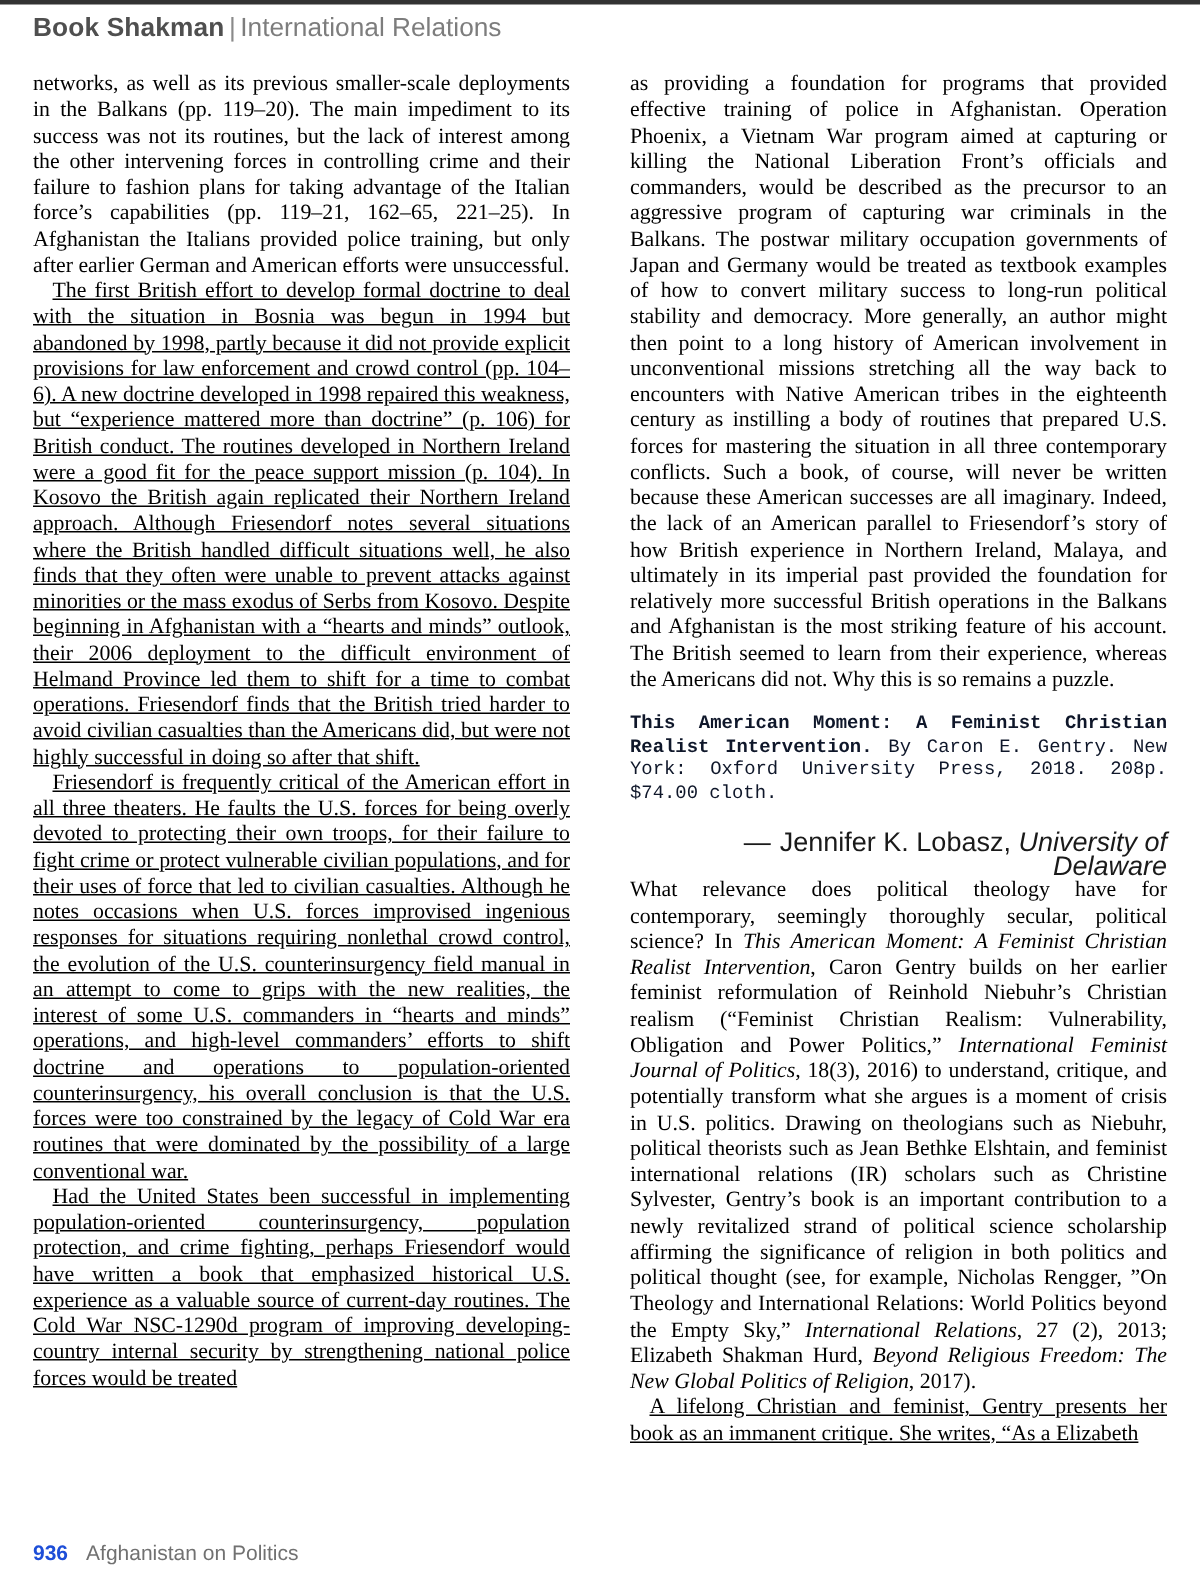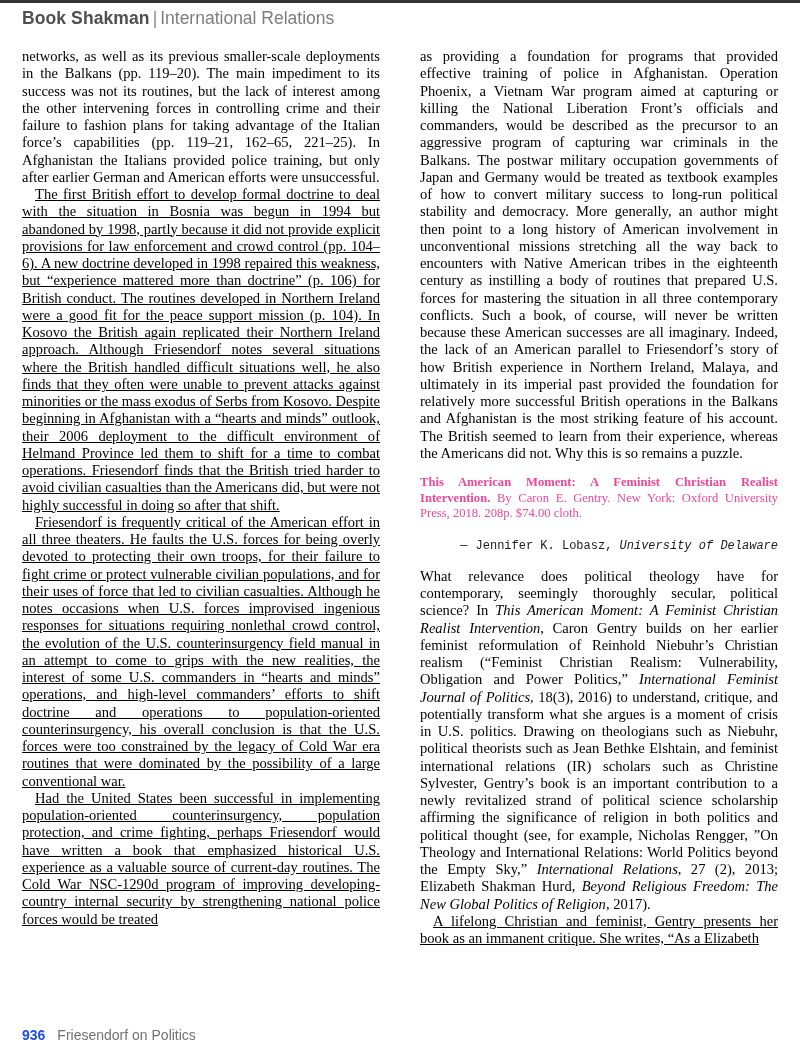--- a/index.html
+++ b/index.html
@@ -87,45 +87,44 @@
   p.body-par + p.body-par {
     margin-top: 0;
   }
   .body-par i, .body-par em {
     font-style: italic;
   }
 
   
   .review-head {
     margin-top: 13px;
-    font-family: Liberation Serif, serif;
+    font-family: Liberation Mono, monospace;
     font-size: 12.6px;
     line-height: 15.6px;
     text-align: justify;
-    color: #ec4899;
+    color: #0f172a;
   }
   .review-head .bk-title {
     font-weight: bold;
   }
   .review-head .bk-imprint {
     font-weight: normal;
   }
   .doi-line {
     margin-top: 1px;
     font-family: "Liberation Sans", sans-serif;
     font-size: 11.2px;
     line-height: 14px;
     color: #1a1a1a;
     text-align: left;
   }
   .reviewer-line {
     margin-top: 16px;
-    margin-bottom: 14px;
-    font-family: Liberation Mono, monospace;
-    font-size: 12px;
+    font-family: Liberation Sans, sans-serif;
+    font-size: 18px;
     line-height: 16px;
     text-align: right;
     color: #1a1a1a;
   }
   .reviewer-line .affil {
     font-style: italic;
   }
   .emdash {
     letter-spacing: 1px;
   }
@@ -186,16 +185,16 @@
 
       <div>
         <p class="body-par"><span>What relevance does political theology have for contemporary, seemingly thoroughly secular, political science? In </span><i>This American Moment: A Feminist Christian Realist Intervention</i><span>, Caron Gentry builds on her earlier feminist reformulation of Reinhold Niebuhr’s Christian realism (“Feminist Christian Realism: Vulnerability, Obligation and Power Politics,” </span><i>International Feminist Journal of Politics,</i><span> 18(3), 2016) to understand, critique, and potentially transform what she argues is a moment of crisis in U.S. politics. Drawing on theologians such as Niebuhr, political theorists such as Jean Bethke Elshtain, and feminist international relations (IR) scholars such as Christine Sylvester, Gentry’s book is an important contribution to a newly revitalized strand of political science scholarship affirming the significance of religion in both politics and political thought (see, for example, Nicholas Rengger, ”On Theology and International Relations: World Politics beyond the Empty Sky,” </span><i>International Relations</i><span>, 27 (2), 2013; Elizabeth Shakman Hurd, </span><i>Beyond Religious Freedom: The New Global Politics of Religion</i><span>, 2017).</span></p>
         <p class="body-par indent"><span>A lifelong Christian and feminist, Gentry presents her book as an immanent critique. She writes, “As a Elizabeth</span></p>
       </div>
     </div>
 
   </div>
 
   <div class="footer">
-    <span class="pageno">936</span><span class="journal">Friesendorf on Politics</span>
+    <span class="pageno">936</span><span class="journal">Afghanistan on Politics</span>
   </div>
 
 </div>
 
 </body></html>

